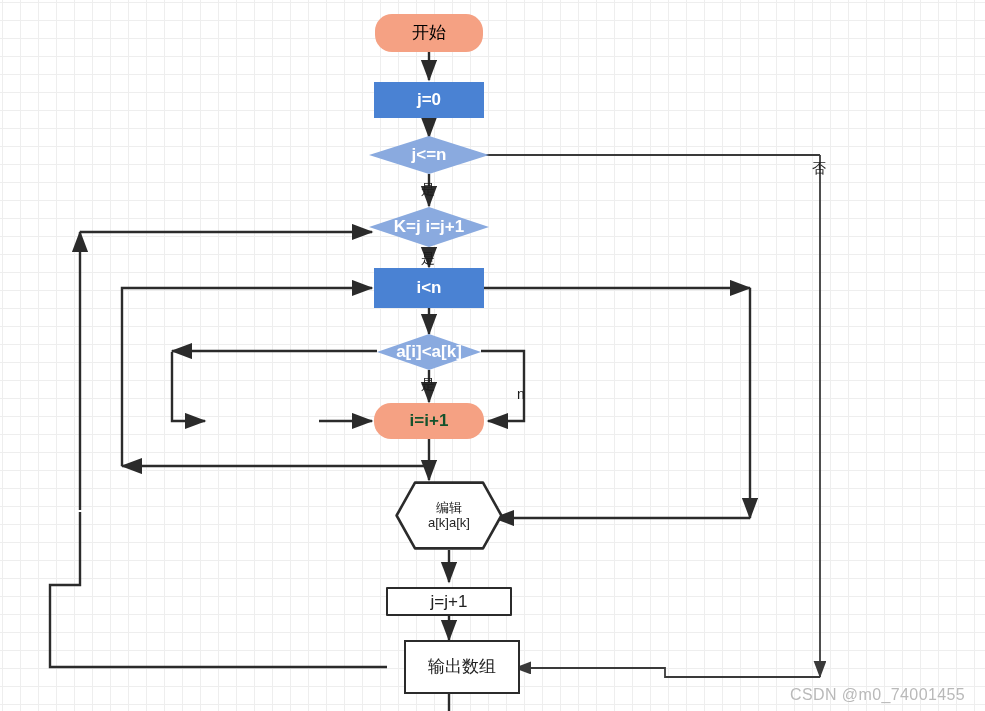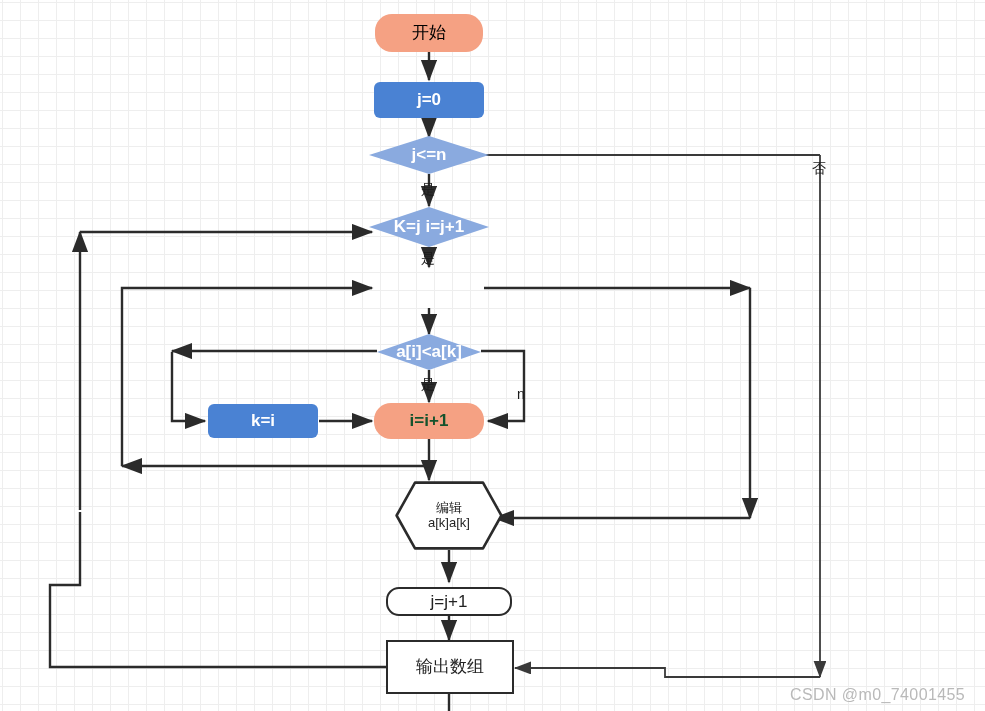--- a/index.html
+++ b/index.html
@@ -44,21 +44,20 @@
     color: #000000;
     border-radius: 17px;
     font-size: 17px;
     font-weight: 400;
   }
   .n-process-blue {
     background: #4A82D3;
     color: #ffffff;
     font-size: 17px;
     font-weight: bold;
-    border-radius: 6px;
   }
   .n-process-salmon {
     background: #F5A183;
     color: #14532d;
     font-size: 17px;
     font-weight: bold;
     border-radius: 17px;
   }
   .n-decision {
     color: #ffffff;
@@ -90,21 +89,21 @@
   .n-plain {
     background: #ffffff;
     border: 2px solid #2b2b2b;
     color: #222222;
     font-size: 17px;
     font-weight: 400;
   }
   .n-rounded-plain {
     background: #ffffff;
     border: 2px solid #2b2b2b;
-    border-radius: 13px;
+    border-radius: 1px;
     color: #222222;
     font-size: 17px;
     font-weight: 400;
   }
   .edge-label {
     position: absolute;
     font-size: 14px;
     color: #1b1b1b;
     background: transparent;
     z-index: 4;
@@ -194,47 +193,47 @@
   <div class="node n-decision" style="left:369px; top:136px; width:120px; height:38px;">
     <span class="dia"></span>
     <span>j&lt;=n</span>
   </div>
 
   <div class="node n-decision" style="left:369px; top:207px; width:120px; height:40px;">
     <span class="dia"></span>
     <span>K=j i=j+1</span>
   </div>
 
+  <div class="node n-process-blue" style="left:374px; top:268px; width:110px; height:40px;">
+    <span>i&lt;n</span>
+  </div>
 
   <div class="node n-decision" style="left:377px; top:334px; width:104px; height:36px;">
     <span class="dia"></span>
     <span>a[i]&lt;a[k]</span>
   </div>
 
-  <div class="node n-process-blue" style="left:208px; top:404px; width:110px; height:34px;">
-    <span>k=i</span>
-  </div>
 
   <div class="node n-process-salmon" style="left:374px; top:403px; width:110px; height:36px;">
     <span>i=i+1</span>
   </div>
 
   <div class="node n-hex" style="left:395px; top:481px; width:108px; height:69px;">
     <svg class="hexbg" viewBox="0 0 108 69" preserveAspectRatio="none">
       <polygon points="20,1.6 88,1.6 106.4,34.5 88,67.4 20,67.4 1.6,34.5" fill="#ffffff" stroke="#2b2b2b" stroke-width="2.6" stroke-linejoin="round"></polygon>
     </svg>
     <span>编辑
 a[k]a[k]</span>
   </div>
 
   <div class="node n-rounded-plain" style="left:386px; top:587px; width:126px; height:29px;">
     <span>j=j+1</span>
   </div>
 
-  <div class="node n-plain" style="left:386px; top:640px; width:128px; height:54px;">
+  <div class="node n-plain" style="left:404px; top:640px; width:116px; height:54px;">
     <span>输出数组</span>
   </div>
 
   <span class="edge-label" style="left:421px; top:181px;">是</span>
   <span class="edge-label" style="left:421px; top:250px;">是</span>
   <span class="edge-label" style="left:421px; top:376px;">是</span>
   <span class="edge-label" style="left:812px; top:160px;">否</span>
   <span class="edge-label" style="left:517px; top:386px;">n</span>
 
   <span class="watermark" style="left:790px; top:686px;">CSDN @m0_74001455</span>

